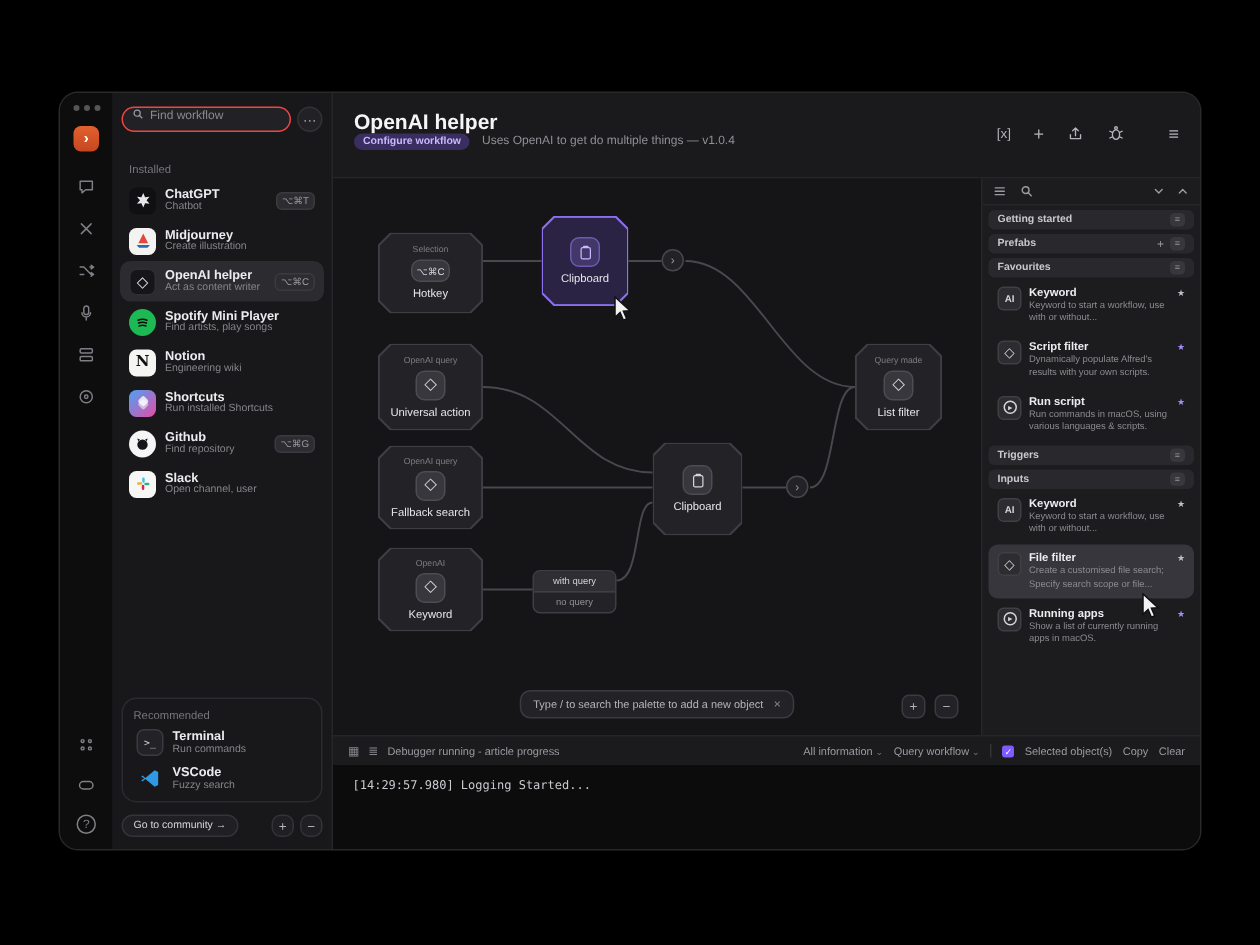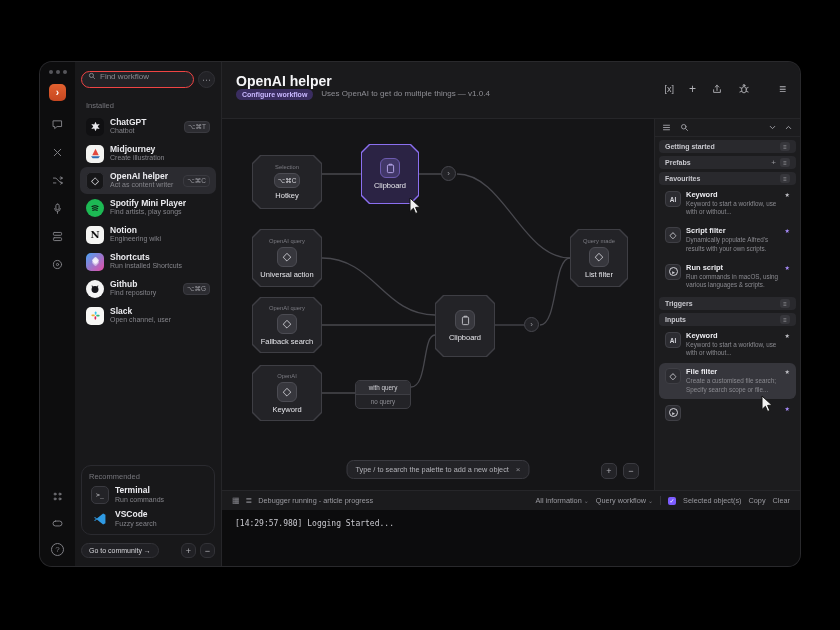--- a/index.html
+++ b/index.html
@@ -25,21 +25,21 @@
   
   .sidebar { width:147px; background:#18181a; border-right:1px solid #262629; display:flex; flex-direction:column; padding:9px 0 8px; flex:none; }
   .search-row { display:flex; gap:4px; margin:0 6px 2px; }
   .search-box { flex:1; height:17px; background:#222226; border:1px solid #ef4444; border-radius:9px;
     display:flex; align-items:flex-start; gap:4px; padding:0 6px; }
   .search-box svg { width:8px; height:8px; stroke:#9a9aa0; fill:none; stroke-width:1.4; flex:none; }
   .search-box input { background:transparent; border:none; outline:none; color:#cfcfd4; font-size:8px; width:100%; font-family:"Liberation Sans",sans-serif; }
   .search-box input::placeholder { color:#8a8a90; }
   .more-btn { width:17px; height:17px; background:#222226; border:1px solid #323237; border-radius:9px;
     color:#9a9aa0; font-size:9px; display:flex; align-items:center; justify-content:center; }
-  .side-label { font-size:7.5px; color:#76767c; margin:11px 11px 3px; }
+  .side-label { font-size:7.5px; color:#76767c; margin:18px 11px 3px; }
   .app-item { height:27px; display:flex; align-items:center; gap:6px; padding:0 6px; margin:0 5px; border-radius:7px; }
   .app-item.selected { background:#2b2b30; }
   .app-icon { width:18px; height:18px; border-radius:5px; flex:none; display:flex; align-items:center; justify-content:center; overflow:hidden; }
   .app-text { display:flex; flex-direction:column; line-height:1.15; min-width:0; }
   .app-name { font-size:8.5px; font-weight:700; color:#ececf0; white-space:nowrap; }
   .app-desc { font-size:7px; color:#84848a; white-space:nowrap; }
   .kbd-badge { margin-left:auto; font-size:6.5px; color:#9a9aa0; background:#2c2c31; border:1px solid #3a3a40; border-radius:4px; padding:1px 3px; flex:none; }
 
   .i-chatgpt { background:#101012; } .i-chatgpt svg { width:11px; height:11px; fill:#e8e8ec; }
   .i-mj { background:#f3f3f1; } .i-mj svg { width:13px; height:13px; }
@@ -562,20 +562,24 @@
             <span class="ptext">
               <span class="ptitle">File filter</span>
               <span class="pdesc">Create a customised file search; Specify search scope or file...</span>
             </span>
             <span class="star dim">★</span>
           </div>
           <div class="pitem">
             <span class="picon">
                 <span class="playc">▸</span>
               </span>
+            <span class="ptext">
+              <span class="ptitle">Running apps</span>
+              <span class="pdesc">Show a list of currently running apps in macOS.</span>
+            </span>
             <span class="star">★</span>
           </div>
         </div>
       </div>
 
       <div class="debugbar">
         <span class="dbicon">▦</span>
         <span class="dbicon">≣</span>
         <span>Debugger running - article progress</span>
         <span class="db-right">

